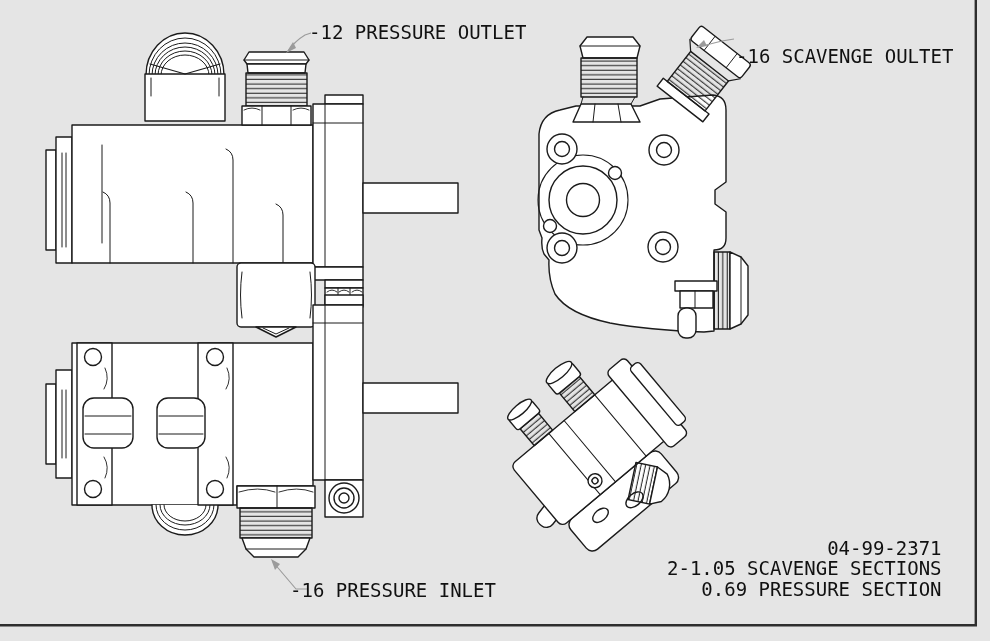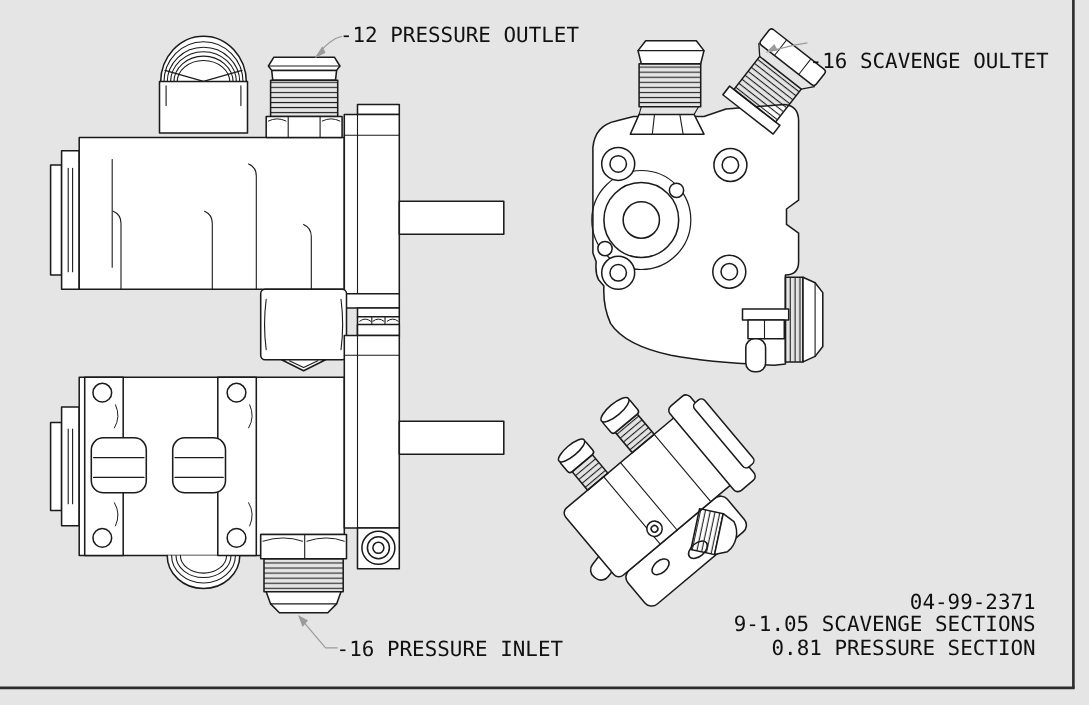--- a/index.html
+++ b/index.html
@@ -204,21 +204,21 @@
   <g stroke="#2e2e2e" stroke-width="2.4">
     <line x1="975.8" y1="0" x2="975.8" y2="625.3"></line>
     <line x1="0" y1="625.3" x2="977" y2="625.3"></line>
   </g>
 </svg>
 
 <div class="label" style="left:309px;top:23px">-12 PRESSURE OUTLET</div>
 
 <div class="label" style="left:736px;top:47px">-16 SCAVENGE OULTET</div>
 
-<div class="label" style="left:306px;top:581px">-16 PRESSURE INLET</div>
+<div class="label" style="left:290px;top:581px">-16 PRESSURE INLET</div>
 
 <div class="titleblock">
   <div>04-99-2371</div>
-  <div>9-1.05 SCAVENGE SECTIONS</div>
-  <div>0.81 PRESSURE SECTION</div>
+  <div>2-1.05 SCAVENGE SECTIONS</div>
+  <div>0.69 PRESSURE SECTION</div>
 </div>
 
 </div>
 
 </body></html>

